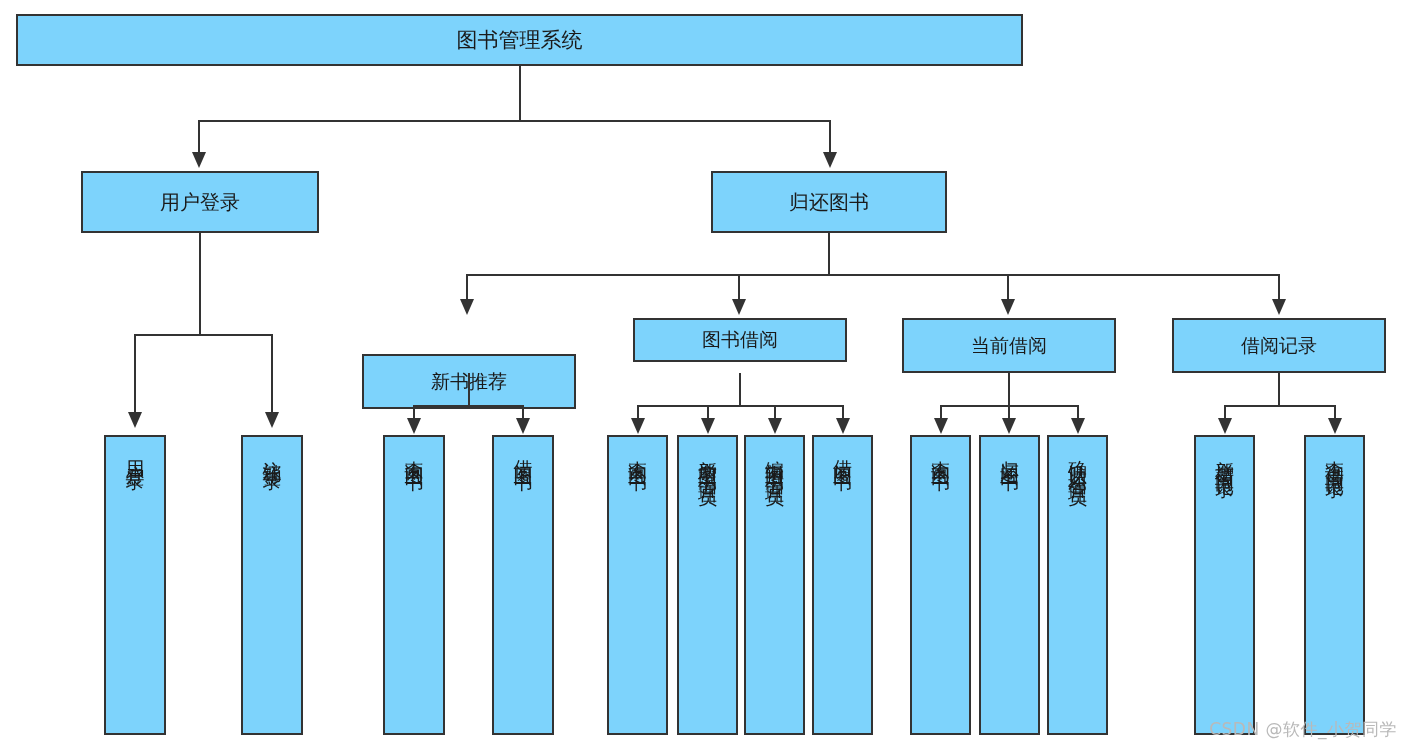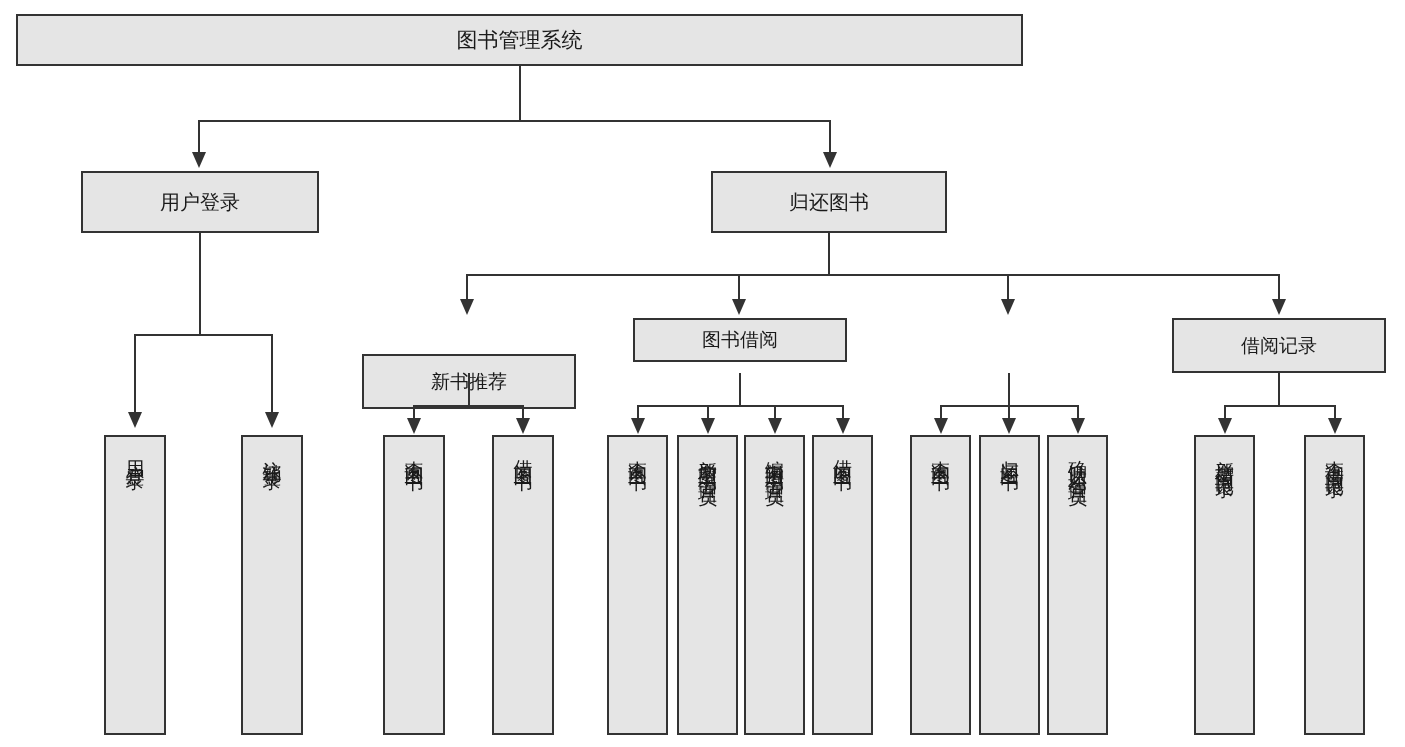--- a/index.html
+++ b/index.html
@@ -14,21 +14,21 @@
     position: relative;
     width: 1405px;
     height: 747px;
     background: #ffffff;
     overflow: hidden;
   }
   .node {
     position: absolute;
     box-sizing: border-box;
     border: 2px solid #333333;
-    background: #e5e5e5;
+    background: #7dd3fc;
     display: flex;
     align-items: center;
     justify-content: center;
     color: #1a1a1a;
   }
   .node.root {
     font-size: 21px;
   }
   .node.level2 {
     font-size: 20px;
@@ -120,20 +120,23 @@
   <div class="arrow" style="left:1001px; top:299px;"></div>
 
   <div class="connector conn-v" style="left:1278px; top:274px; width:2px; height:26px;"></div>
   <div class="arrow" style="left:1272px; top:299px;"></div>
 
   <div class="node level3" style="left:362px; top:318px; width:214px; height:55px;margin-top:36px;">
     <span>新书推荐</span>
   </div>
   <div class="node level3" style="left:633px; top:318px; width:214px; height:44px;">
     <span>图书借阅</span>
+  </div>
+  <div class="node level3" style="left:902px; top:318px; width:214px; height:55px;">
+    <span>当前借阅</span>
   </div>
   <div class="node level3" style="left:1172px; top:318px; width:214px; height:55px;justify-content:center;">
     <span>借阅记录</span>
   </div>
 
   <div class="connector conn-v" style="left:468px; top:373px; width:2px; height:33px;"></div>
   <div class="connector conn-h" style="left:413px; top:405px; width:110px; height:2px;"></div>
   <div class="connector conn-v" style="left:413px; top:405px; width:2px; height:14px;"></div>
   <div class="arrow" style="left:407px; top:418px;"></div>
   <div class="connector conn-v" style="left:522px; top:405px; width:2px; height:14px;"></div>
@@ -203,14 +206,15 @@
     <span class="vtext">确认归还（管理员）</span>
   </div>
 
   <div class="node leaf" style="left:1194px; top:435px; width:61px; height:300px;">
     <span class="vtext">新增借阅记录</span>
   </div>
   <div class="node leaf" style="left:1304px; top:435px; width:61px; height:300px;">
     <span class="vtext">查询借阅记录</span>
   </div>
 
+  <div class="watermark">CSDN @软件_小贺同学</div>
 
 </div>
 
 </body></html>

